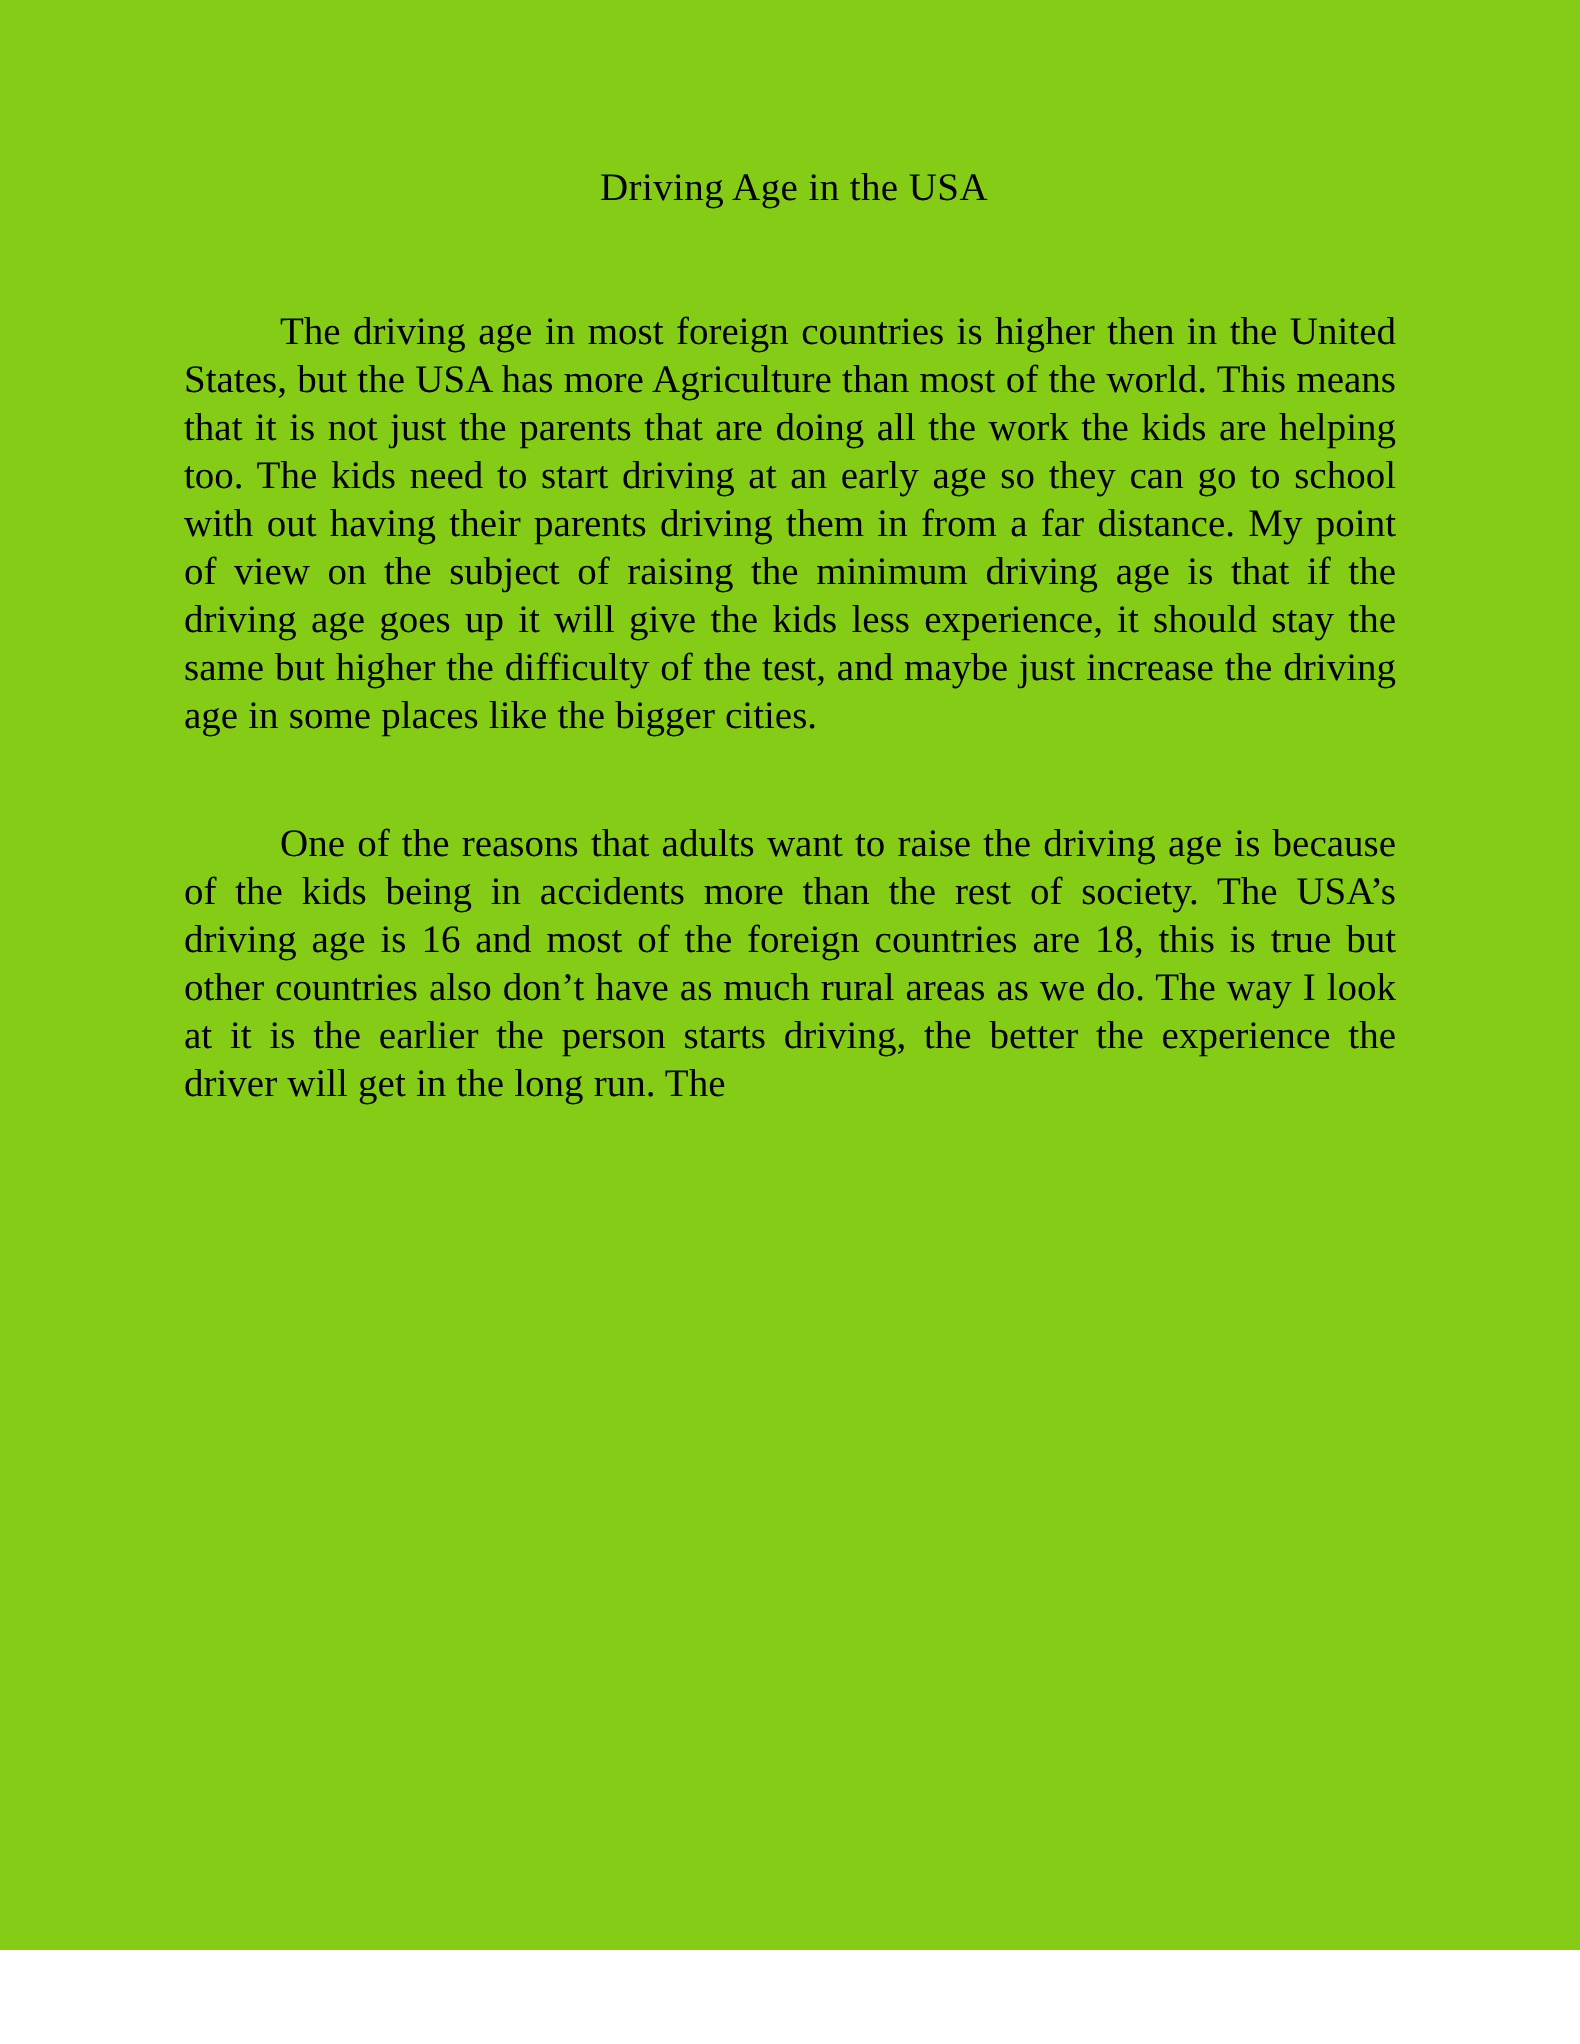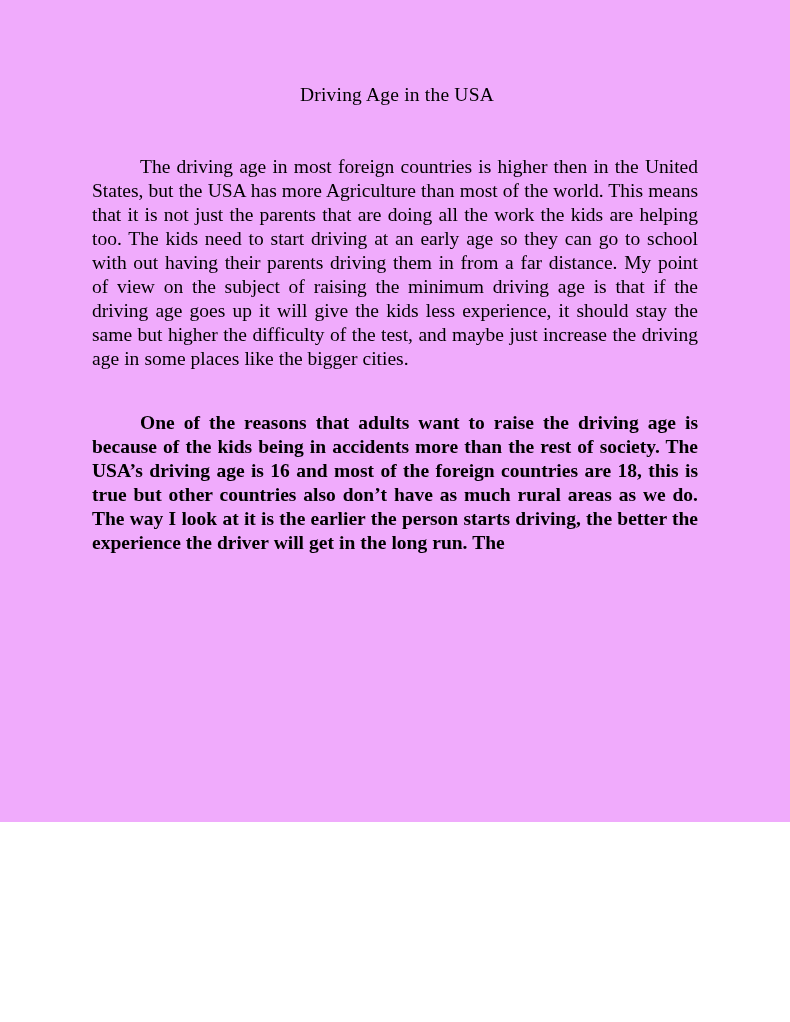--- a/index.html
+++ b/index.html
@@ -10,22 +10,22 @@
   body {
     width: 790px;
     height: 1022px;
     font-family: "Liberation Serif", serif;
     color: #000000;
     overflow: hidden;
   }
   .page {
     position: relative;
     width: 790px;
-    height: 822px;
-    background: #f0abfc;
+    height: 975px;
+    background: #84cc16;
     box-sizing: border-box;
     padding: 0;
   }
   .doc-body {
     position: absolute;
     left: 92px;
     top: 84px;
     width: 606px;
   }
   .doc-title {
@@ -46,21 +46,20 @@
     text-justify: inter-word;
     margin: 0;
     text-indent: 48px;
     word-spacing: 0.2px;
   }
   .para + .para {
     margin-top: 40px;
   }
   .para:last-child {
     text-align: justify;
-    font-weight: bold;
   }
 </style>
 </head>
 <body>
 
 <div class="page">
   <div class="doc-body">
     <h1 class="doc-title">Driving Age in the USA</h1>
     <div class="spacer-after-title"></div>
     <p class="para">The driving age in most foreign countries is higher then in the United States, but the USA has more Agriculture than most of the world. This means that it is not just the parents that are doing all the work the kids are helping too. The kids need to start driving at an early age so they can go to school with out having their parents driving them in from a far distance. My point of view on the subject of raising the minimum driving age is that if the driving age goes up it will give the kids less experience, it should stay the same but higher the difficulty of the test, and maybe just increase the driving age in some places like the bigger cities.</p>

